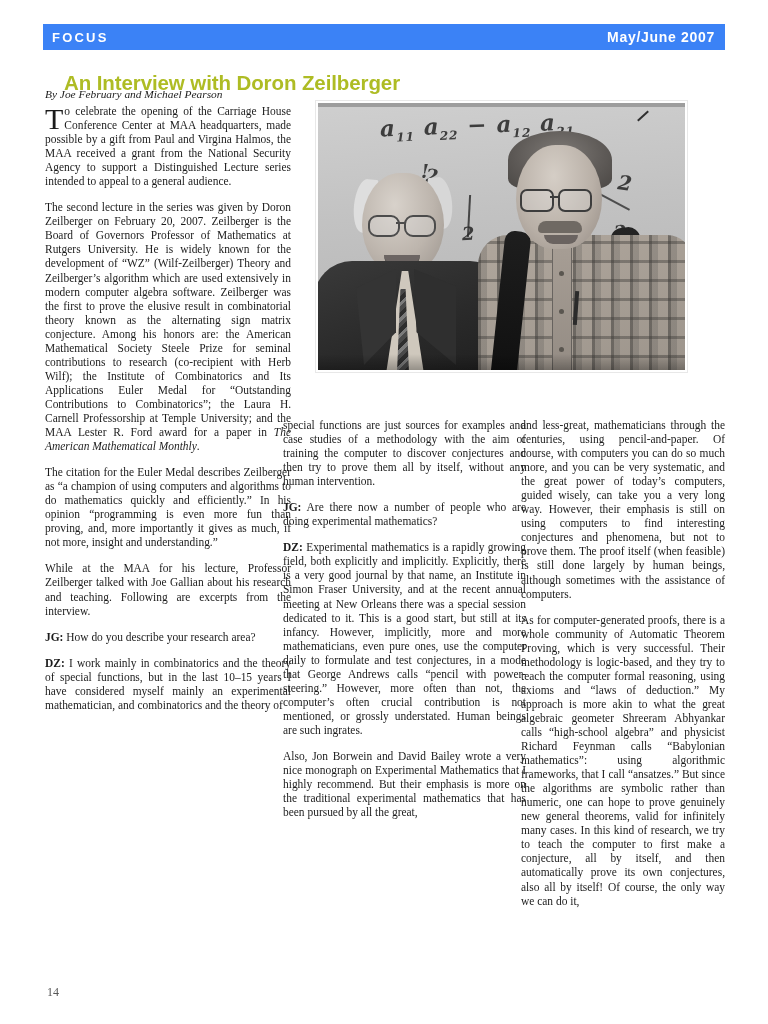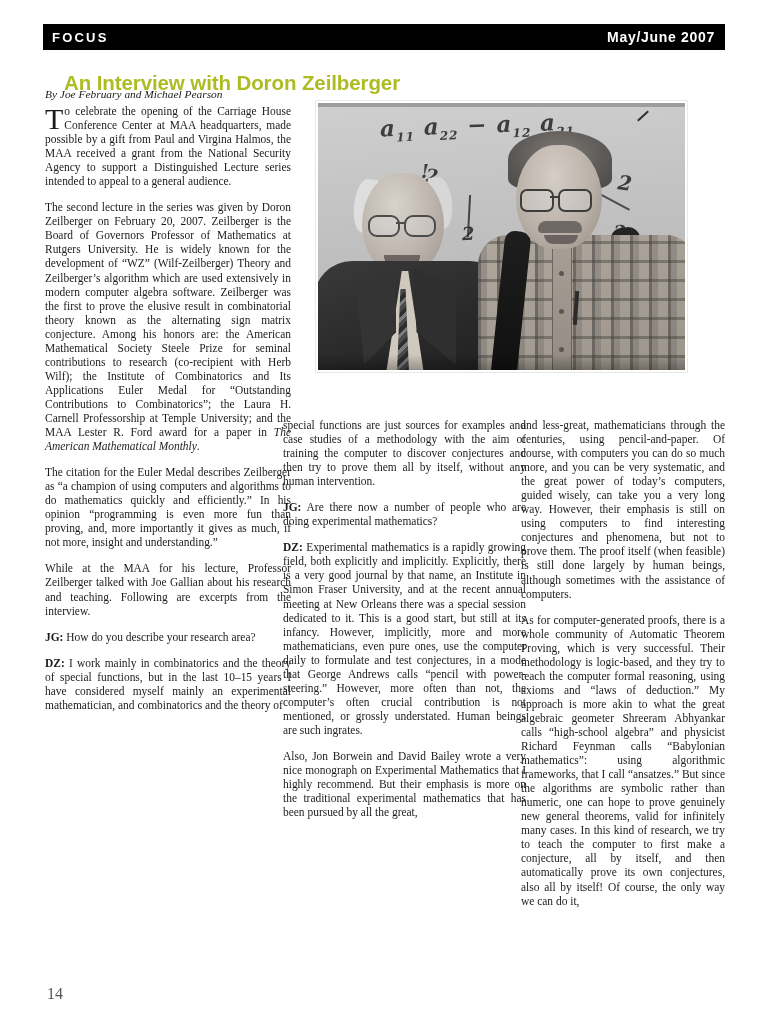--- a/index.html
+++ b/index.html
@@ -23,21 +23,21 @@
     background: #ffffff;
   }
 
   
   .masthead {
     position: absolute;
     left: 43px;
     top: 24px;
     width: 682px;
     height: 26px;
-    background: #000000;
+    background: #3b82f6;
     display: flex;
     align-items: center;
     justify-content: space-between;
     box-sizing: border-box;
     padding: 0 10px 0 9px;
   }
   .masthead-left {
     font-family: "Liberation Sans", sans-serif;
     font-weight: bold;
     font-size: 13px;
@@ -389,21 +389,21 @@
   }
   .speaker { font-weight: bold; }
   .it { font-style: italic; }
 
   
   .folio {
     position: absolute;
     left: 47px;
     top: 985px;
     font-family: "Liberation Serif", serif;
-    font-size: 16px;
+    font-size: 12px;
     color: #575757;
   }
 </style>
 </head>
 <body>
 
 <div class="page">
 
   <div class="masthead">
     <span class="masthead-left">FOCUS</span>

